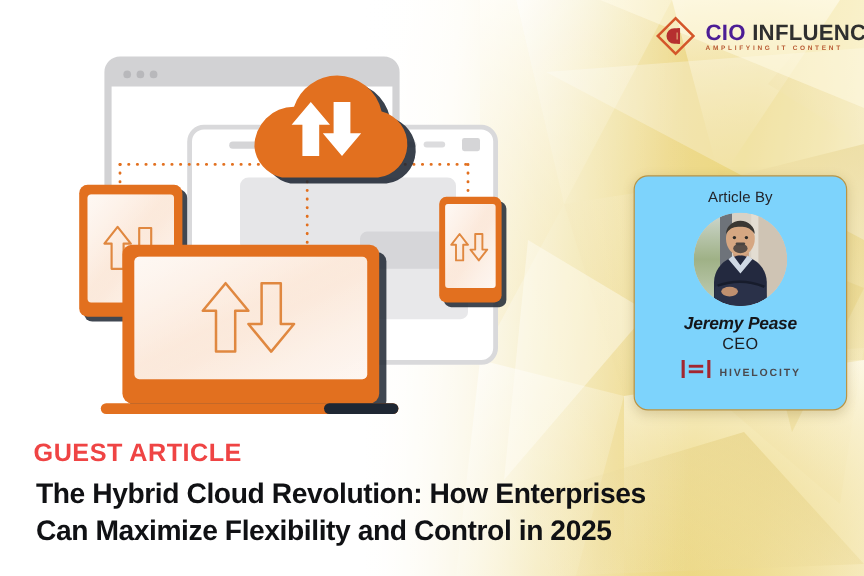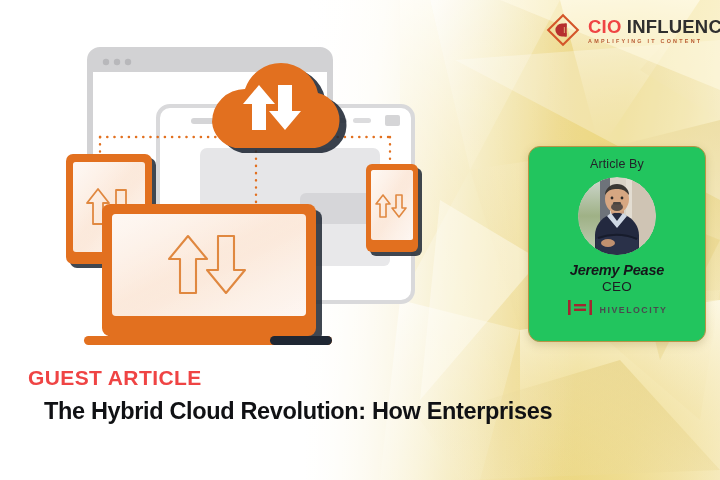--- a/index.html
+++ b/index.html
@@ -52,42 +52,42 @@
     flex: 0 0 34px;
     position: relative;
   }
   .logo-text { display:flex; flex-direction:column; line-height:1; padding-top:2px; }
   .logo-title {
     font-size: 18.5px;
     font-weight: bold;
     letter-spacing: 0.2px;
     white-space: nowrap;
   }
-  .logo-cio { color: #ef4444; }
+  .logo-cio { color: #4c1d95; }
   .logo-inf { color: #2f2f2f; }
   .logo-tag {
     margin-top: 3px;
     font-size: 5.4px;
     letter-spacing: 2.25px;
     color: #b85a33;
     font-weight: bold;
     white-space: nowrap;
   }
 
   
   .illus { position: absolute; left: 60px; top: 38px; width: 400px; height: 312px; }
 
   
   .author-card {
     position: absolute;
     left: 528px;
     top: 146px;
     width: 178px;
     height: 196px;
-    background: #22c55e;
+    background: #7dd3fc;
     border: 1.5px solid #b99445;
     border-radius: 12px;
     box-shadow: 0 3px 9px rgba(120,95,30,0.22);
     display: flex;
     flex-direction: column;
     align-items: center;
     box-sizing: border-box;
     padding-top: 10px;
   }
   .article-by {
@@ -138,21 +138,21 @@
     position: absolute;
     left: 28px;
     top: 366px;
     font-size: 21px;
     font-weight: bold;
     letter-spacing: 0.4px;
     color: #ef4444;
   }
   .headline {
     position: absolute;
-    left: 44px;
+    left: 30px;
     top: 396px;
     width: 640px;
     font-size: 23.5px;
     font-weight: bold;
     line-height: 1.33;
     letter-spacing: -0.35px;
     color: #101114;
   }
   .headline .l2 { display: block; }
 </style>
@@ -366,15 +366,16 @@
           <rect x="7" y="8.6" width="12" height="2.4" fill="#a32630"></rect>
         </svg>
       </span>
       <span class="company-name">HIVELOCITY</span>
     </div>
   </div>
 
   <div class="kicker">GUEST ARTICLE</div>
   <div class="headline">
     <span>The Hybrid Cloud Revolution: How Enterprises</span>
+    <span class="l2">Can Maximize Flexibility and Control in 2025</span>
   </div>
 
 </div>
 
 </body></html>

